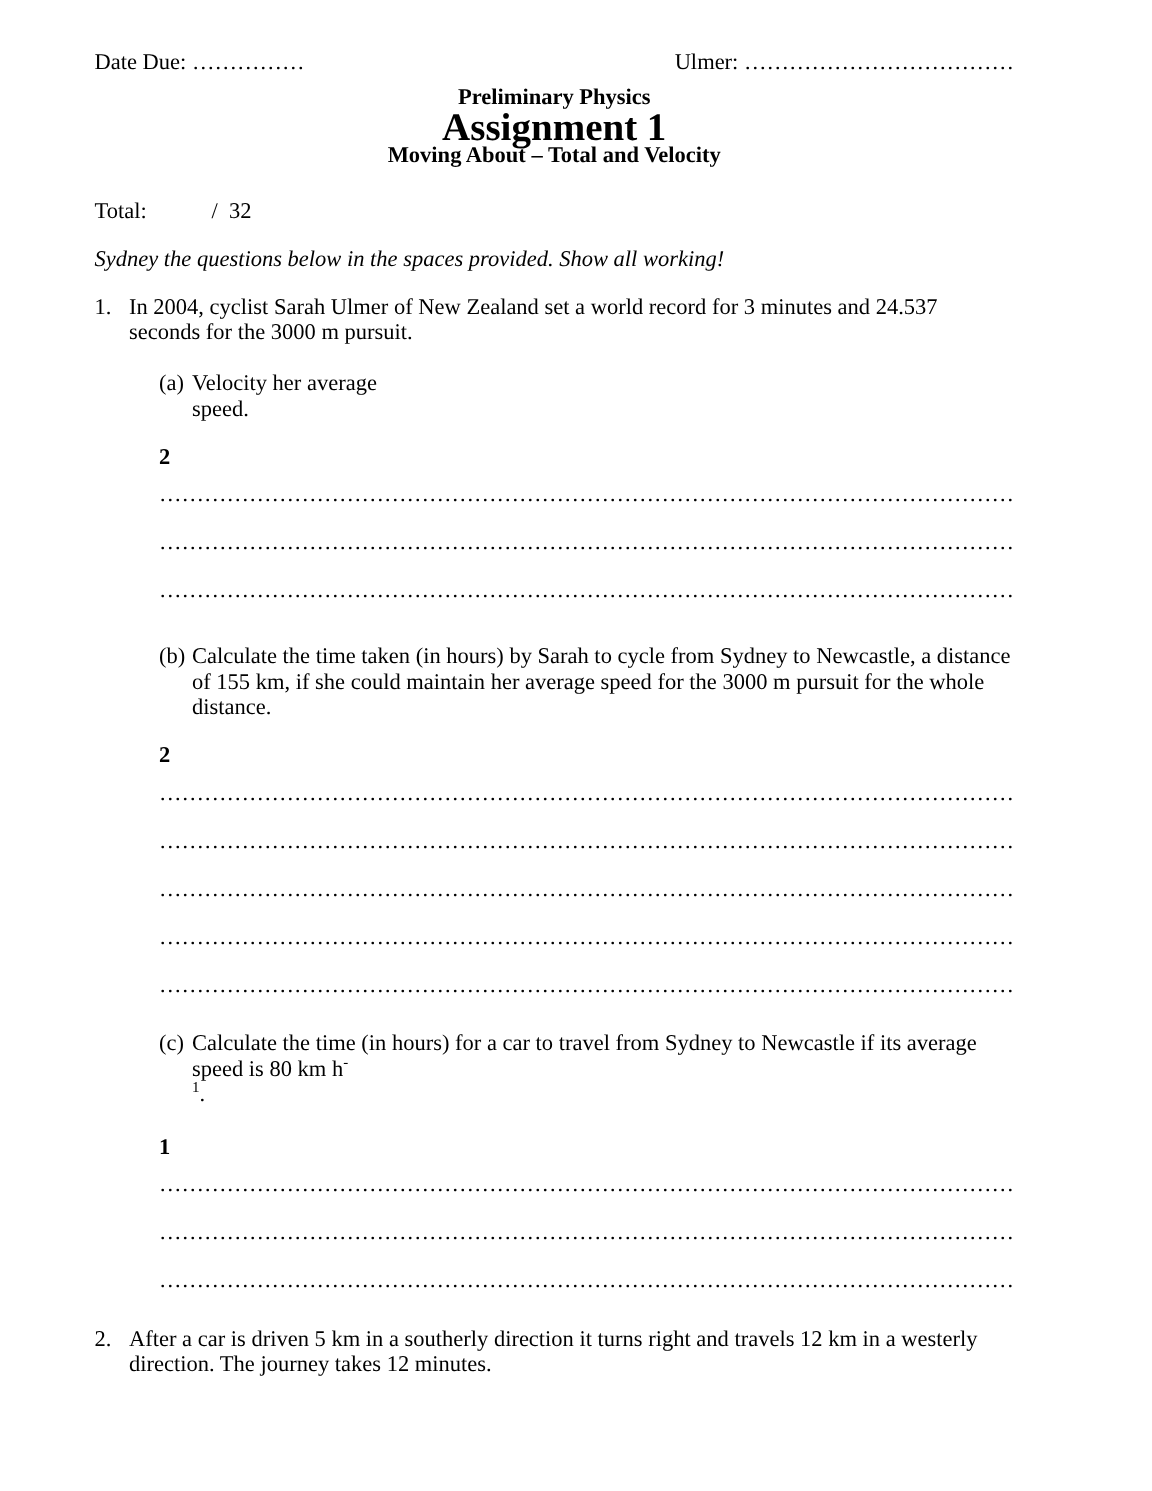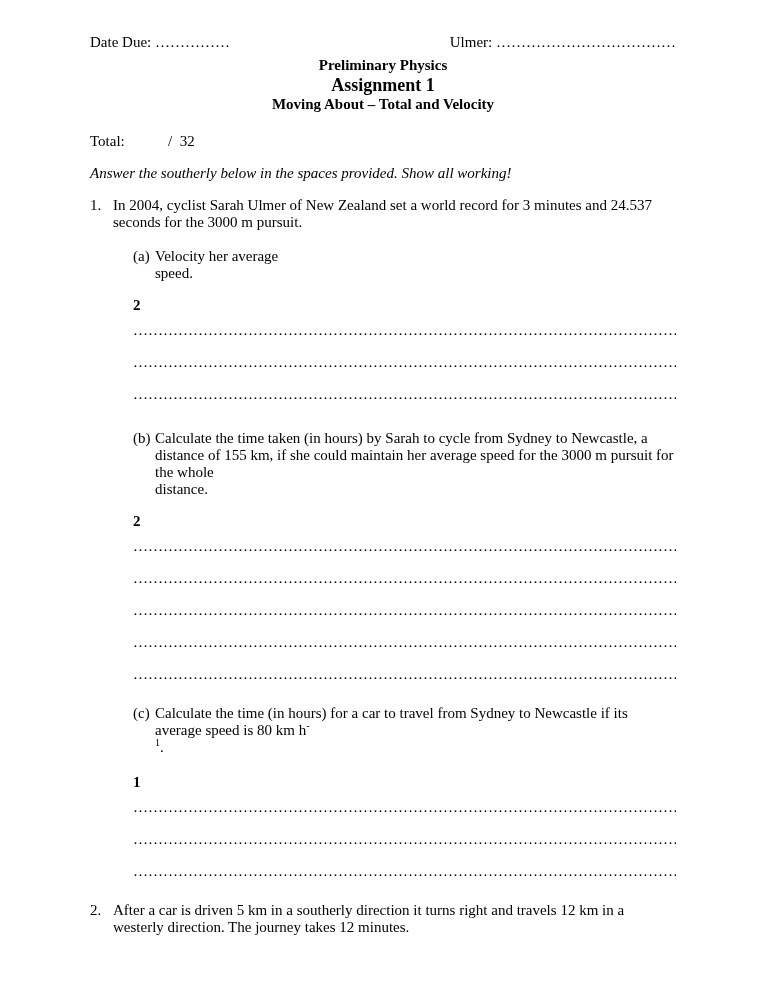--- a/index.html
+++ b/index.html
@@ -8,26 +8,26 @@
     background: #ffffff;
     color: #000000;
     font-family: "Liberation Serif", "DejaVu Serif", serif;
     font-size: 15px;
     line-height: 17px;
     overflow: hidden;
   }
   .page {
     box-sizing: border-box;
     width: 768px; height: 994px;
-    padding: 34px 92px 0 90px;
+    padding: 34px 92px 0 63px;
   }
   .header-row { display: flex; justify-content: space-between; }
   .title-block { text-align: center; margin-top: 6px; }
   .t-course { font-weight: bold; }
-  .t-assignment { font-weight: bold; font-size: 18px; line-height: 22px; }
+  .t-assignment { font-weight: bold; font-size: 26px; line-height: 22px; }
   .t-topic { font-weight: bold; }
   .total-row { display: flex; margin-top: 20px; font-weight: normal; }
   .total-label { width: 78px; flex: none; }
   .total-value { white-space: pre; }
   .instruction { margin-top: 15px; font-style: italic; }
   .q { display: flex; margin-top: 15px; }
   .q-num { width: 23px; flex: none; }
   .q-body { flex: 1; min-width: 0; }
   .sub { display: flex; margin-left: 20px; }
   .sub-a { margin-top: 17px; }
@@ -59,21 +59,21 @@
     <div class="t-course">Preliminary Physics</div>
     <div class="t-assignment">Assignment 1</div>
     <div class="t-topic">Moving About – Total and Velocity</div>
   </div>
 
   <div class="total-row">
     <span class="total-label">Total:</span>
     <span class="total-value">/  32</span>
   </div>
 
-  <div class="instruction">Answer the southerly below in the spaces provided. Show all working!</div>
+  <div class="instruction">Sydney the questions below in the spaces provided. Show all working!</div>
 
   <div class="q">
     <div class="q-num">1.</div>
     <div class="q-body">
       <div>In 2004, cyclist Sarah Ulmer of New Zealand set a world record for 3 minutes and 24.537 seconds for the 3000 m pursuit.</div>
 
       <div class="sub sub-a">
         <div class="sub-label">(a)</div>
         <div class="sub-body pre">Velocity her average
 speed.</div>

